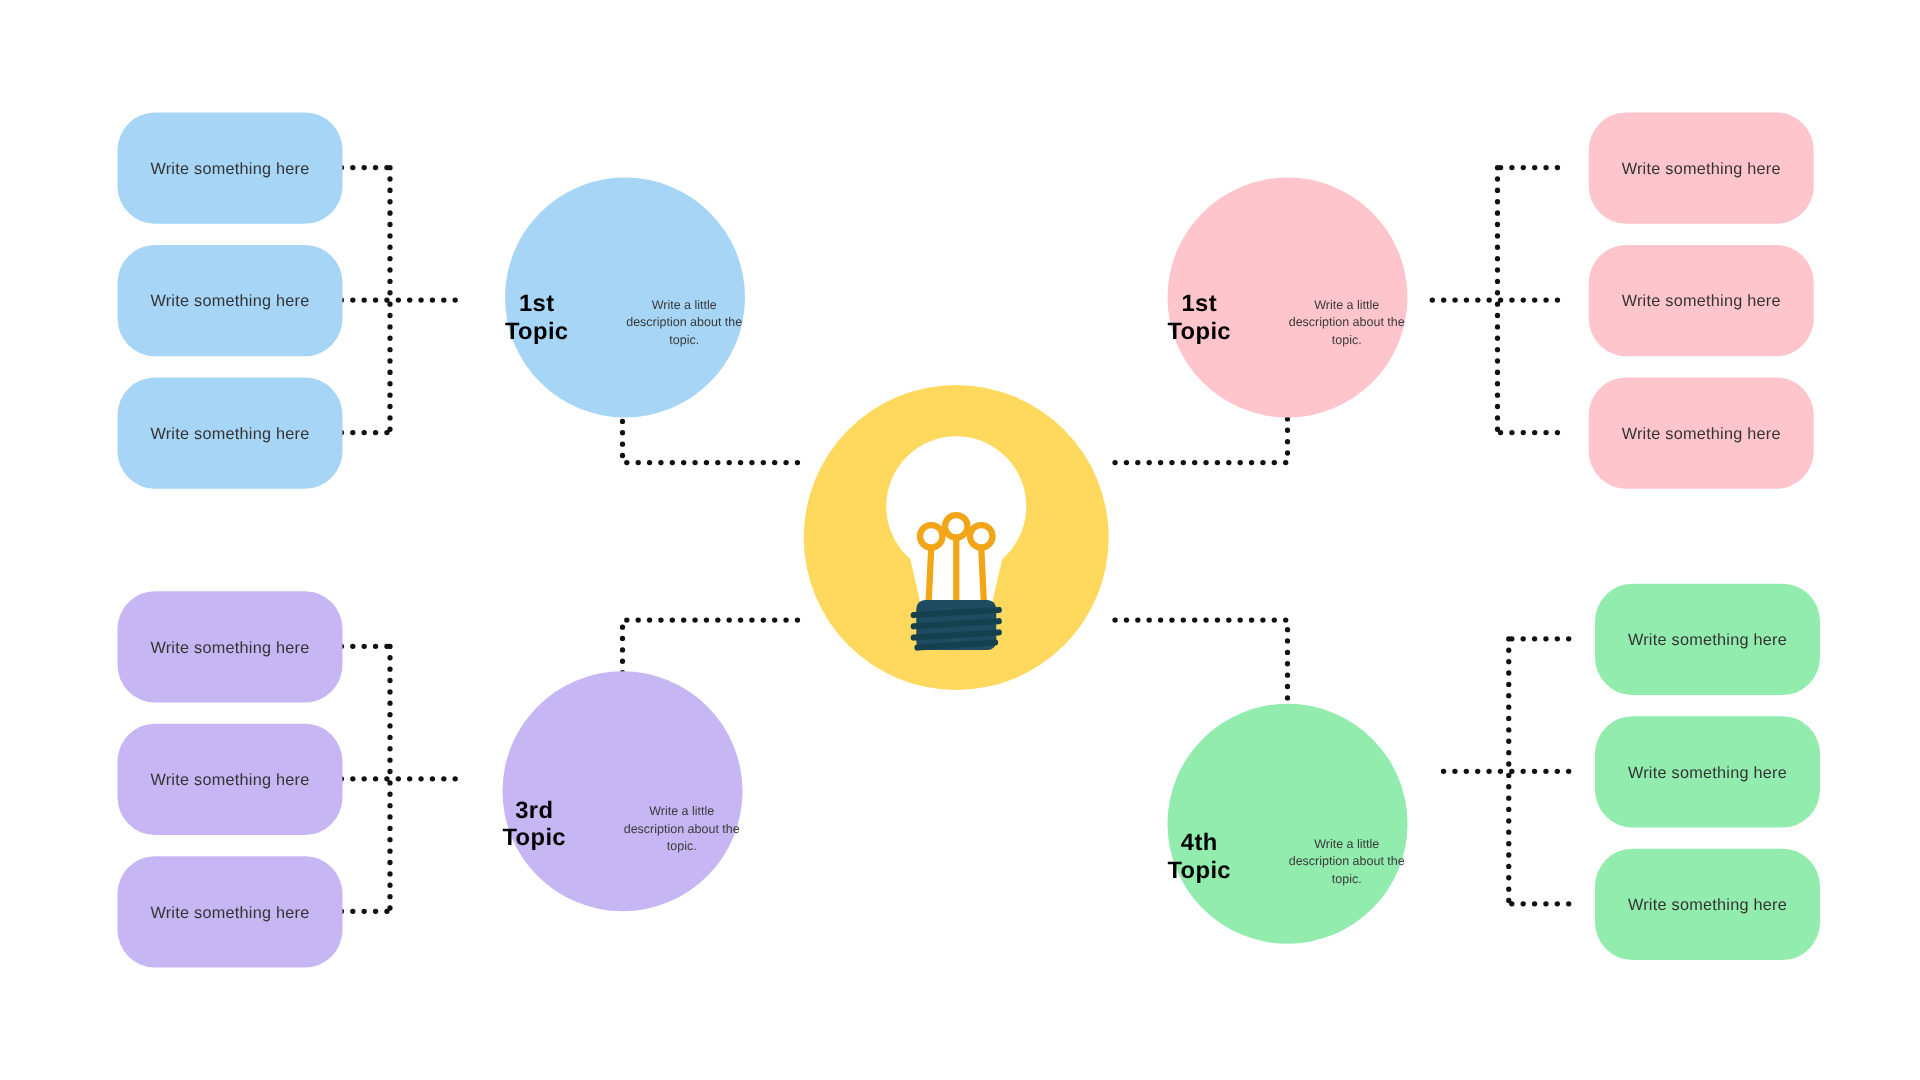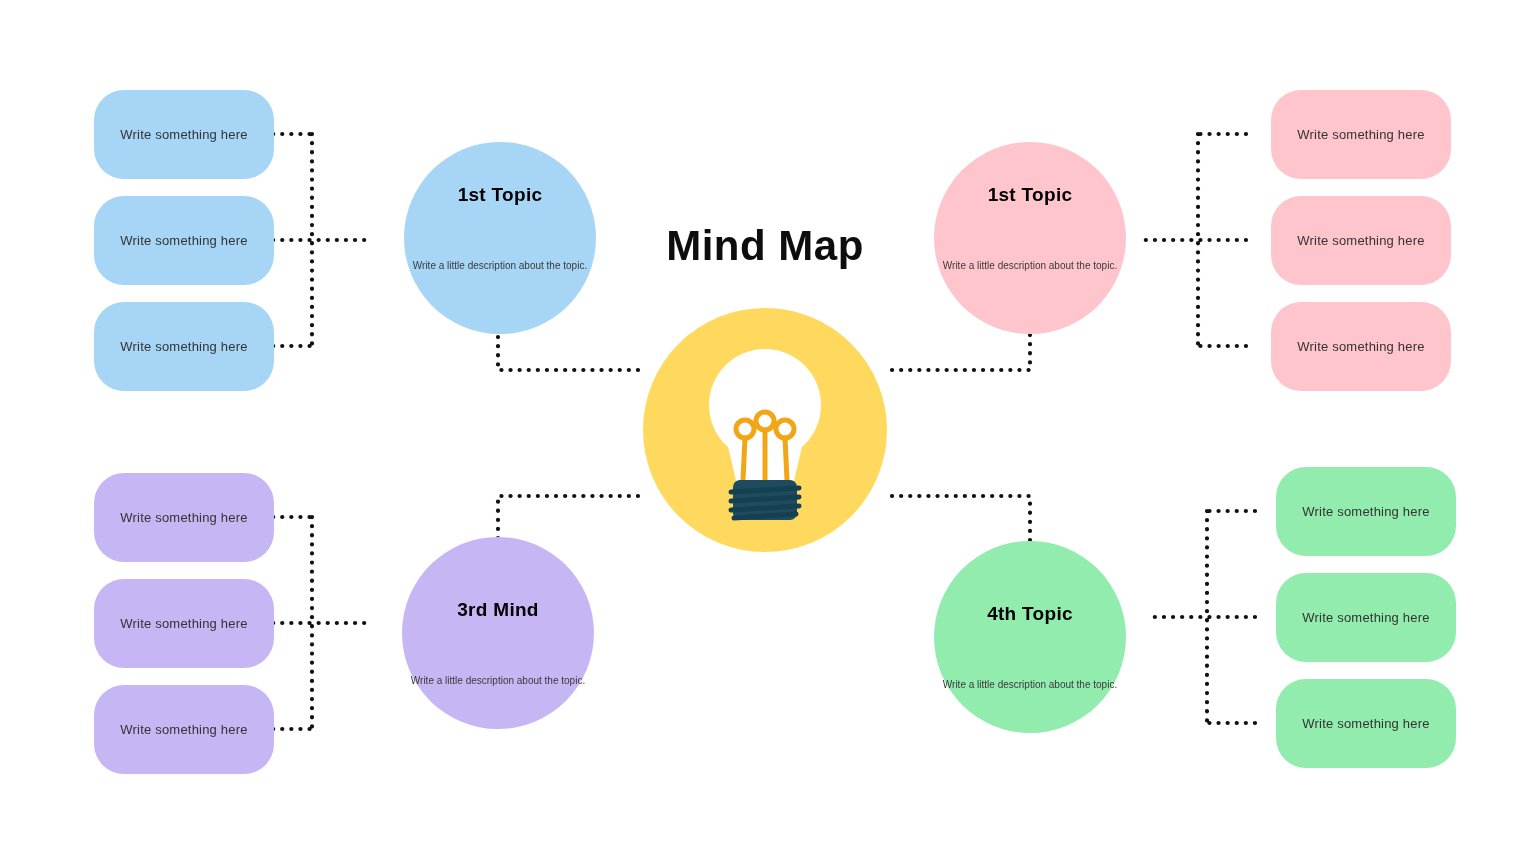--- a/index.html
+++ b/index.html
@@ -10,21 +10,21 @@
 
   .note{position:absolute;width:180px;height:89px;border-radius:30px;
         display:flex;align-items:center;justify-content:center;text-align:center;
         font-size:13px;letter-spacing:.2px;color:#333333;}
   .c-blue{background:#A6D5F6;}
   .c-pink{background:#FFC5CD;}
   .c-purple{background:#C7B6F4;}
   .c-green{background:#92ECAE;}
 
   .topic{position:absolute;width:192px;height:192px;border-radius:50%;
-         display:flex;flex-direction:column;align-items:center;text-align:center;
+         display:flex;align-items:center;text-align:center;
          box-sizing:border-box;gap:44px;}
   .arrow-bottom{padding-top:42px;}  
   .arrow-top{padding-top:62px;}     
   .t-title{font-size:19px;font-weight:bold;color:#000000;letter-spacing:.3px;margin-bottom:9px;}
   .t-desc{font-size:10px;line-height:1.38;color:#3a3a3a;width:178px;}
 
   .hub{position:absolute;left:643px;top:308px;width:244px;height:244px;border-radius:50%;
        background:#FFD95D;display:flex;align-items:center;justify-content:center;}
 
   .main-title{position:absolute;left:598px;top:222px;width:334px;text-align:center;
@@ -47,21 +47,20 @@
       <path d="M892 496 H1030 V560"></path>
     </g>
     <g fill="#111111">
       <polygon points="498,284 488,301 508,301"></polygon>
       <polygon points="1030,284 1020,301 1040,301"></polygon>
       <polygon points="498,582 488,565 508,565"></polygon>
       <polygon points="1030,582 1020,565 1040,565"></polygon>
     </g>
   </svg>
 
-  <div class="main-title">Mind Map</div>
 
   <div class="hub">
     <svg width="244" height="244" viewBox="0 0 244 244">
       <path d="M83 130 L161 130 L150 177 L94 177 Z" fill="#ffffff"></path>
       <circle cx="122" cy="97" r="56" fill="#ffffff"></circle>
       <g fill="none" stroke="#F2A516" stroke-width="5" stroke-linecap="round">
         <circle cx="102" cy="121" r="9"></circle>
         <circle cx="122" cy="113" r="9"></circle>
         <circle cx="142" cy="121" r="9"></circle>
         <line x1="102" y1="130" x2="100" y2="172"></line>
@@ -82,25 +81,25 @@
     <div class="t-title">1st Topic</div>
     <div class="t-desc">Write a little description about the topic.</div>
   </div>
 
   <div class="topic c-pink arrow-bottom" style="left:934px;top:142px;">
     <div class="t-title">1st Topic</div>
     <div class="t-desc">Write a little description about the topic.</div>
   </div>
 
   <div class="topic c-purple arrow-top" style="left:402px;top:537px;">
-    <div class="t-title">3rd Mind</div>
+    <div class="t-title">3rd Topic</div>
     <div class="t-desc">Write a little description about the topic.</div>
   </div>
 
-  <div class="topic c-green arrow-top" style="left:934px;top:541px;">
+  <div class="topic c-green arrow-top" style="left:934px;top:563px;">
     <div class="t-title">4th Topic</div>
     <div class="t-desc">Write a little description about the topic.</div>
   </div>
 
   <div class="note c-blue" style="left:94px;top:90px;">
     <span>Write something here</span>
     </div>
   <div class="note c-blue" style="left:94px;top:196px;">
     <span>Write something here</span>
     </div>

